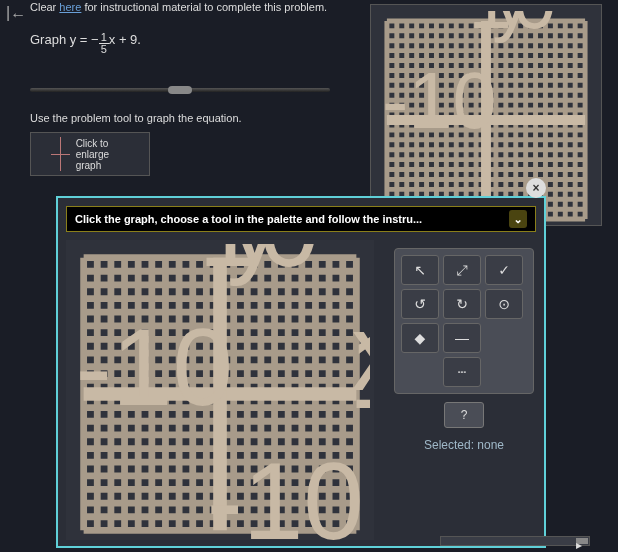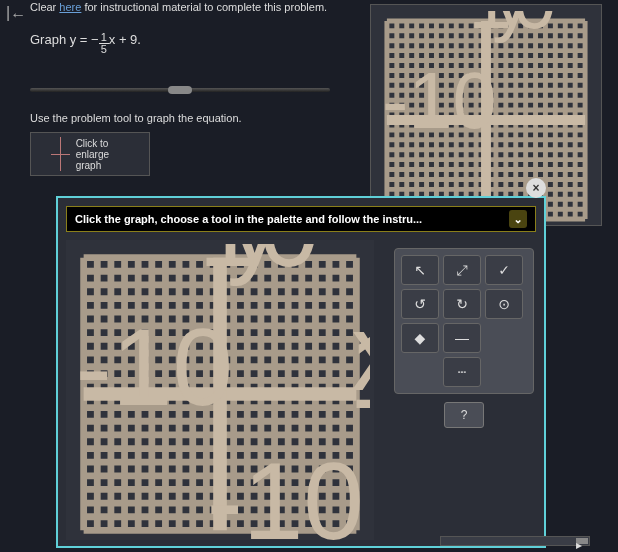--- a/index.html
+++ b/index.html
@@ -187,18 +187,21 @@
       <div class="tool-btn">↺</div>
       <div class="tool-btn">↻</div>
       <div class="tool-btn">⊙</div>
       <div class="tool-btn">◆</div>
       <div class="tool-btn">—</div>
       <div class="tool-btn" style="visibility:hidden"></div>
       <div class="tool-btn" style="visibility:hidden"></div>
       <div class="tool-btn">┄</div>
     </div>
     <div class="act-btn" style="width:40px">?</div>
+    <div class="sel">
+      <span>Selected: </span><span>none</span>
+    </div>
   </div>
 </div>
 
 <div class="scroll-track">
   <div class="scroll-thumb">▸</div>
 </div>
 
 </body></html>

